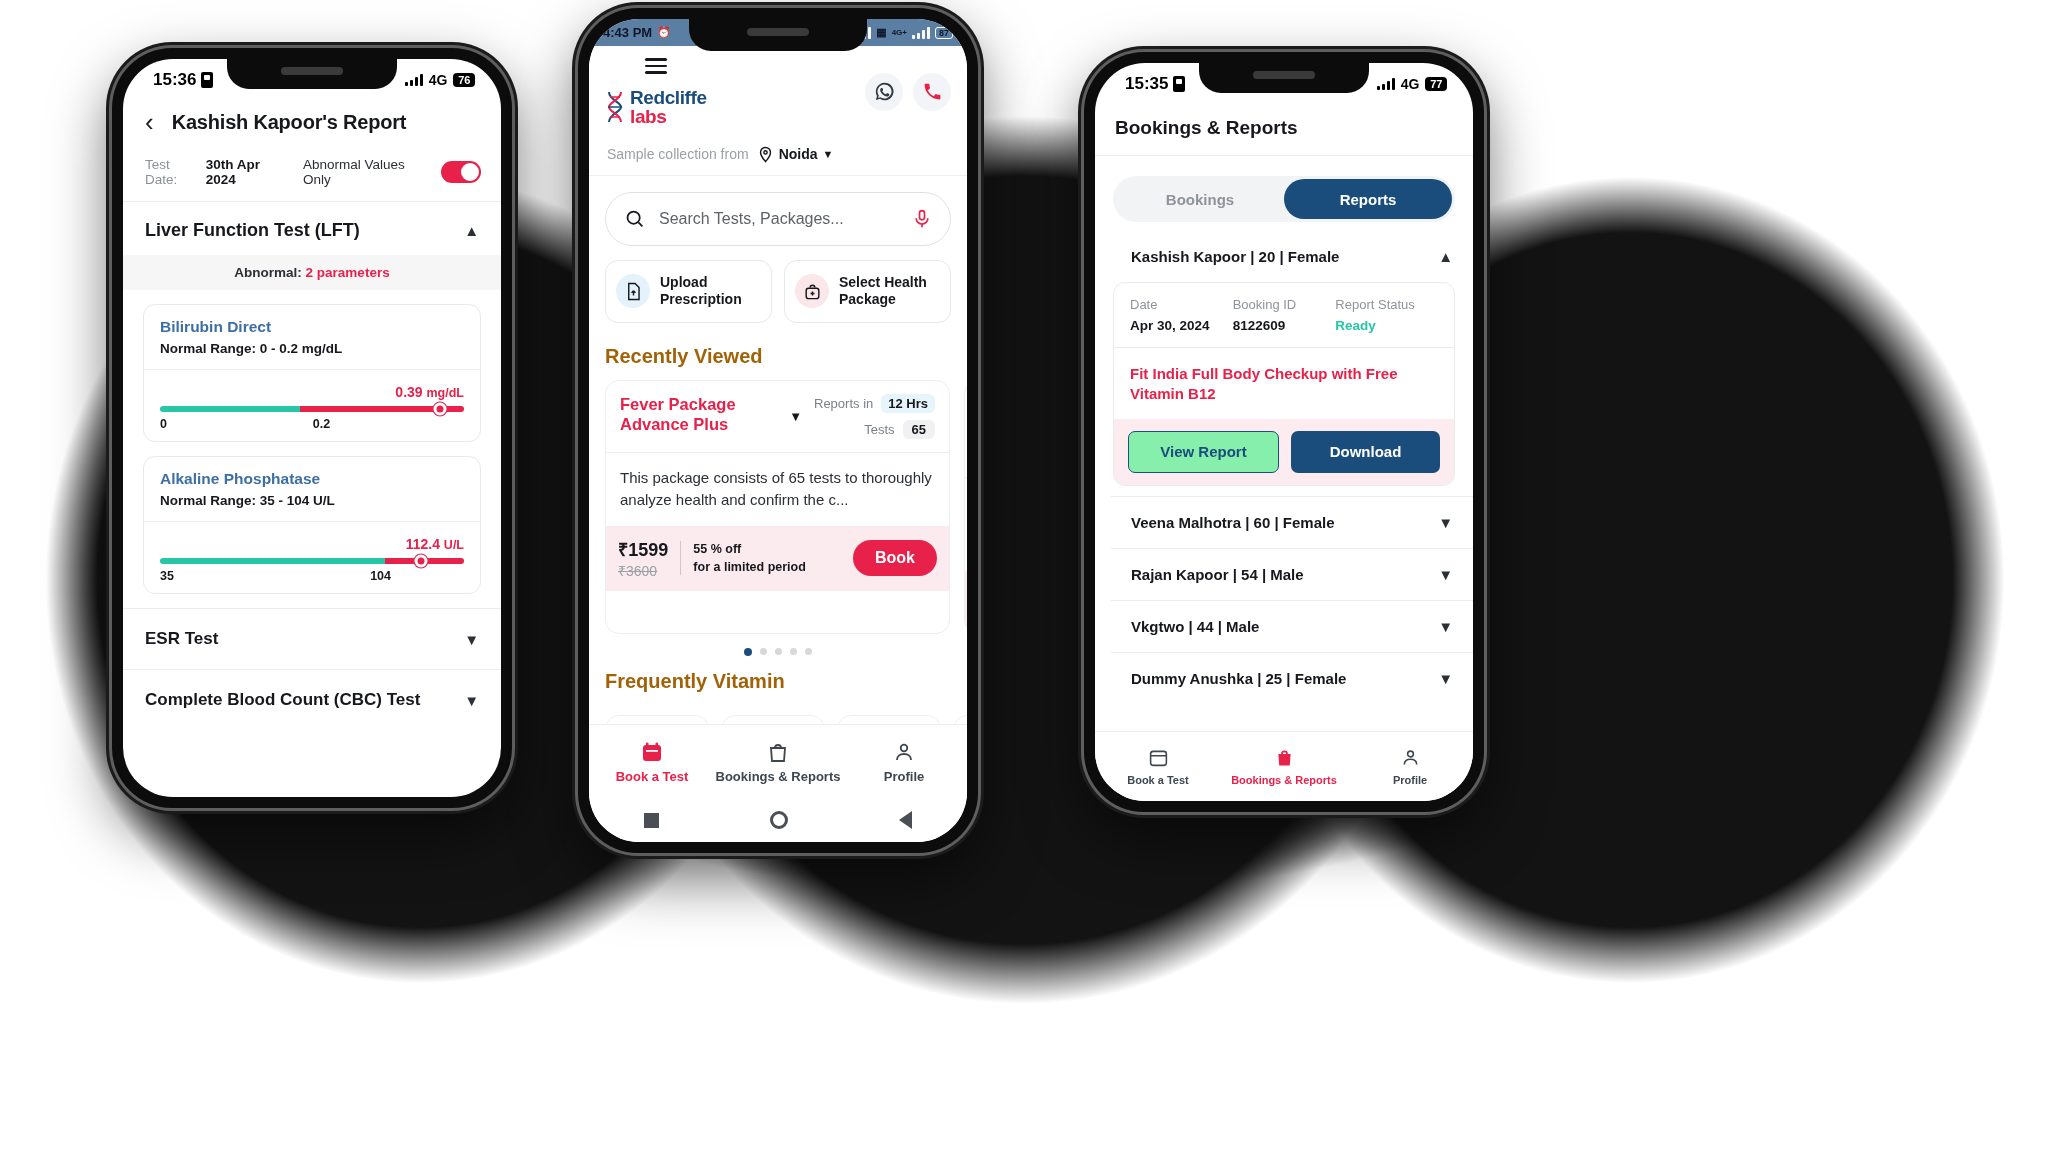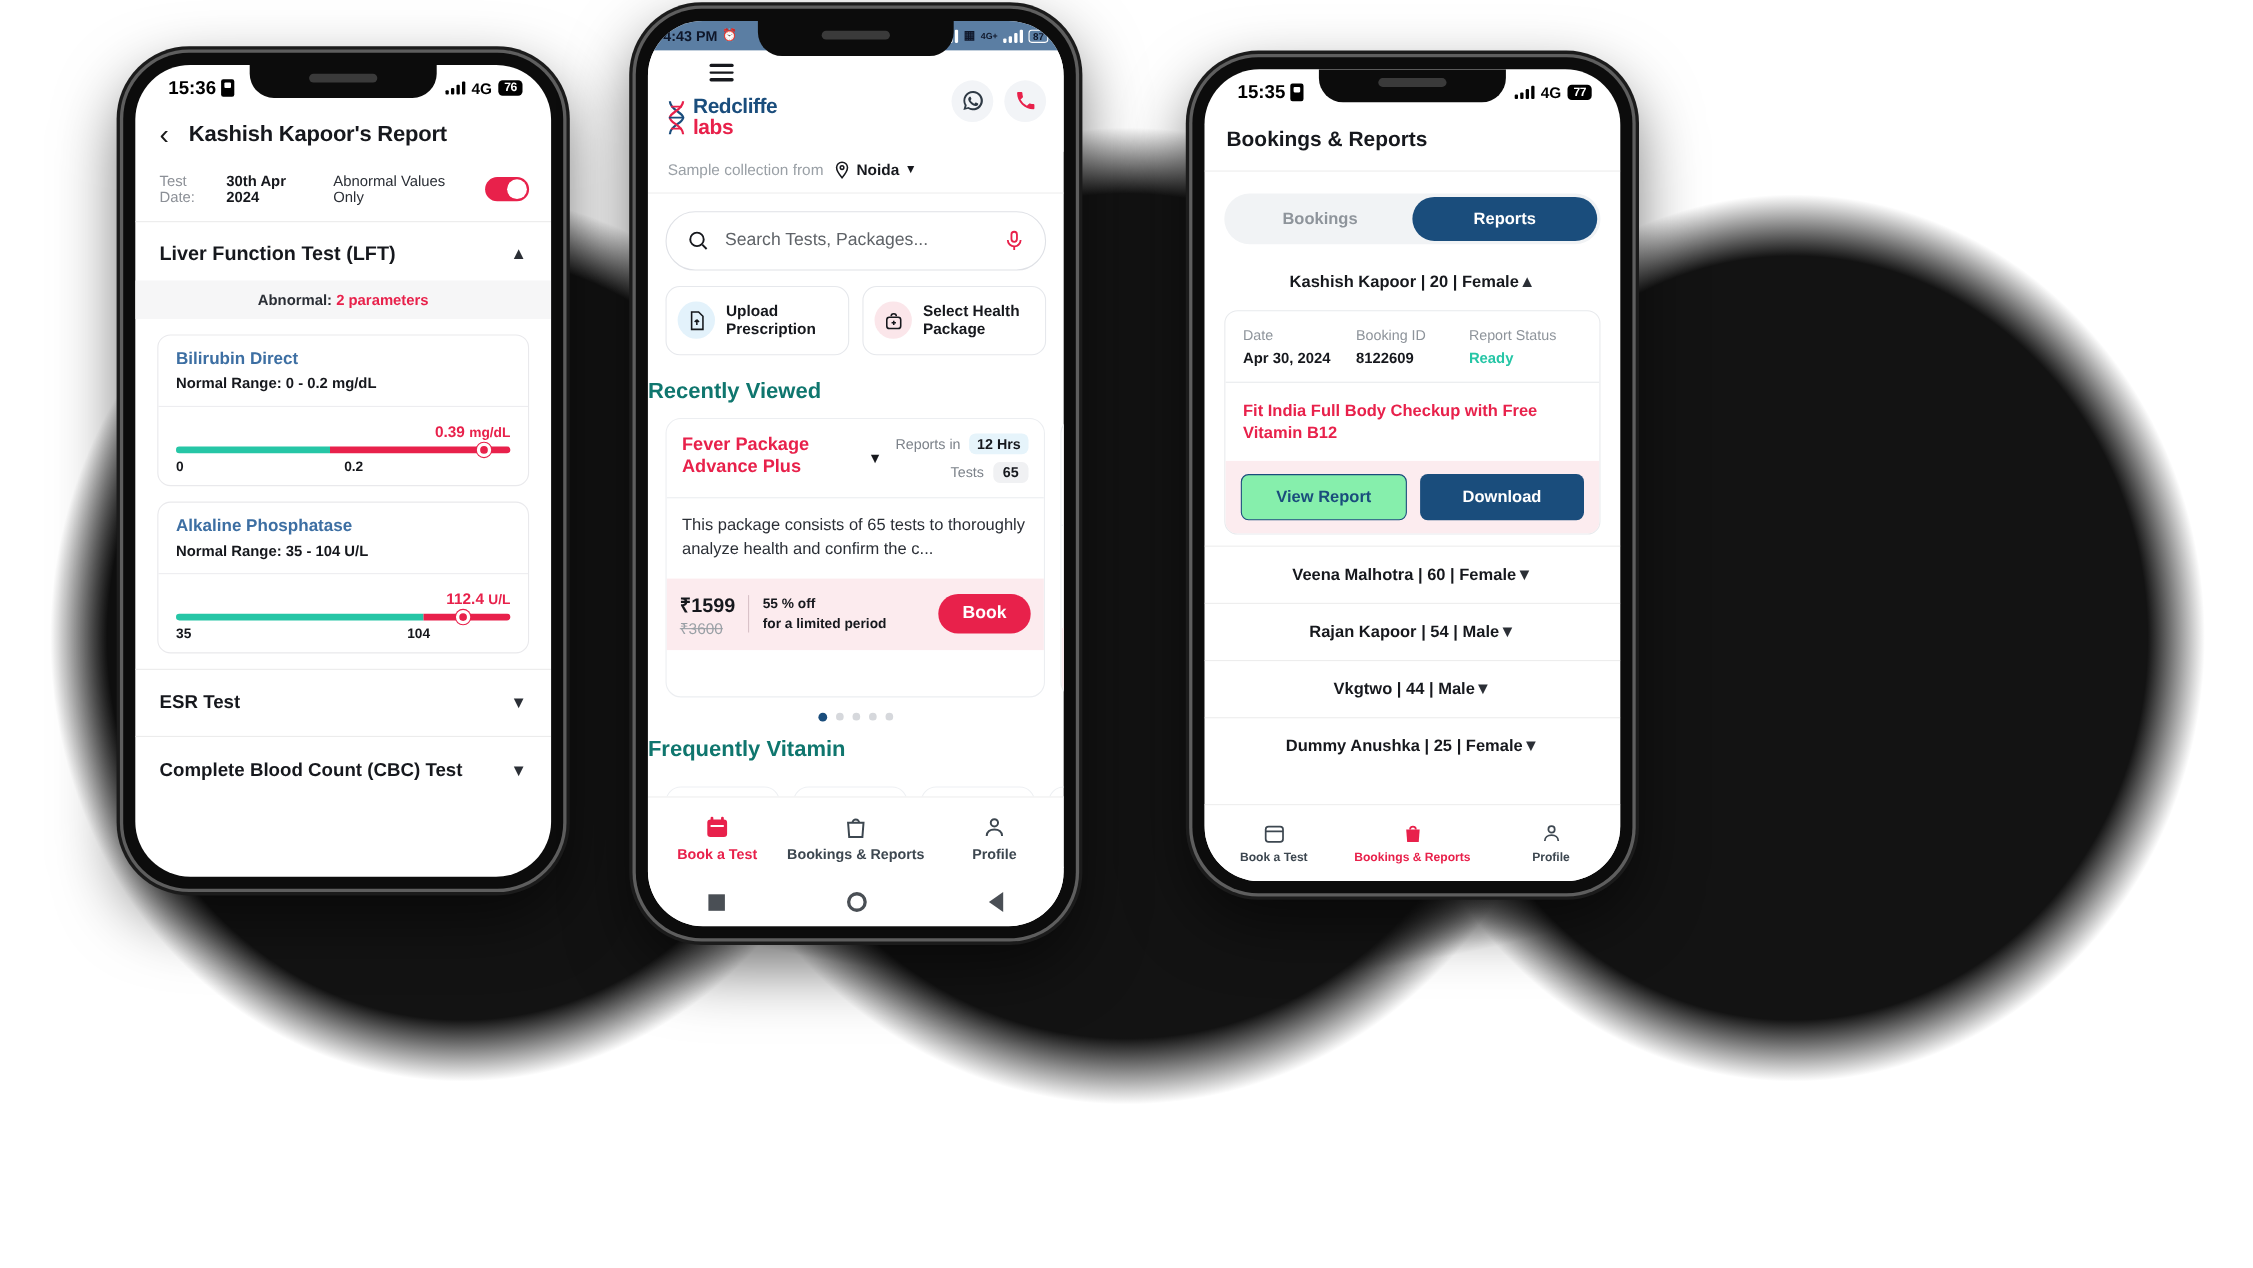--- a/index.html
+++ b/index.html
@@ -153,21 +153,21 @@
     display:flex;align-items:center;gap:14px;padding:0 18px;
   }
   .searchbar .ph { flex:1;color:#5f6368;font-size:16px; }
   .act-row { display:flex;gap:12px;padding:14px 16px 4px 16px; }
   .act-card {
     flex:1;border:1px solid #e6e8ec;border-radius:13px;padding:13px 10px;
     display:flex;align-items:center;gap:10px;
   }
   .act-ico { width:34px;height:34px;border-radius:50%;display:flex;align-items:center;justify-content:center;flex:none; }
   .act-txt { font-size:14px;font-weight:600;color:#16181d;line-height:1.25; }
-  .sec-title { font-size:20px;font-weight:700;color:#0f766e;padding:18px 16px 12px 0; }
+  .sec-title { font-size:20px;font-weight:700;color:#a16207;padding:18px 16px 12px 16px; }
   .carousel { display:flex;gap:14px;padding:0 16px; }
   .pkg-card { width:345px;flex:none;border:1px solid #eceef1;border-radius:14px;overflow:hidden;background:#fff; }
   .pkg-top { display:flex;align-items:flex-start;padding:13px 14px 13px 14px;gap:6px; }
   .pkg-name { font-size:16.5px;font-weight:700;color:#e8214b;line-height:1.25;flex:1; }
   .pkg-meta { text-align:right;display:flex;flex-direction:column;gap:7px; }
   .pkg-meta .r { display:flex;align-items:center;justify-content:flex-end;gap:8px;font-size:13px;color:#7c828a; }
   .chip-blue { background:#e6f4fb;color:#16181d;font-weight:700;border-radius:6px;padding:2px 7px;font-size:13px; }
   .chip-gray { background:#f0f1f3;color:#16181d;font-weight:700;border-radius:6px;padding:2px 9px;font-size:13px; }
   .pkg-desc { border-top:1px solid #eceef1;padding:14px;font-size:15px;color:#2b2f36;line-height:1.5; }
   .pkg-foot { background:#fcebee;display:flex;align-items:center;gap:12px;padding:11px 12px; }
@@ -193,21 +193,21 @@
   .android-nav .sq { width:15px;height:15px;background:#4a4f55; }
   .android-nav .ci { width:18px;height:18px;border-radius:50%;border:3px solid #4a4f55; }
   .android-nav .tr { width:0;height:0;border-top:9px solid transparent;border-bottom:9px solid transparent;border-right:13px solid #4a4f55; }
 
   
   #phone-right .notch { width:170px; height:30px; }
   .br-title { font-size:19px;font-weight:700;color:#16181d;padding:18px 20px 16px 20px;border-bottom:1px solid #ededed; }
   .seg { margin:20px 18px 0 18px;background:#f1f3f5;border-radius:24px;display:flex;height:46px;align-items:center;padding:3px; }
   .seg div { flex:1;height:40px;border-radius:22px;display:flex;align-items:center;justify-content:center;font-size:15px;font-weight:700;color:#8e949b; }
   .seg div.on { background:#1a4d7c;color:#fff; }
-  .pat-row { display:flex;align-items:center;justify-content:center;padding:17px 20px;font-size:15px;font-weight:700;color:#16181d; }
+  .pat-row { display:flex;align-items:center;justify-content:space-between;padding:17px 20px;font-size:15px;font-weight:700;color:#16181d;margin-left:16px; }
   .pat-row.sep { border-top:1px solid #ededed; }
   .rep-card { margin:0 18px 10px 18px;border:1px solid #e8eaed;border-radius:12px;overflow:hidden; }
   .rep-grid { display:flex;padding:14px 16px 14px 16px; }
   .rep-col { flex:1; }
   .rep-col .h { font-size:13px;color:#8e949b;margin-bottom:6px; }
   .rep-col .v { font-size:13.5px;color:#16181d;font-weight:600; }
   .rep-col .v.ready { color:#26c6a6;font-weight:700; }
   .rep-pkg { border-top:1px solid #e8eaed;padding:16px 16px 14px 16px;font-size:15px;font-weight:700;color:#e8214b;line-height:1.35; }
   .rep-acts { background:#fcecef;display:flex;gap:12px;padding:12px 14px; }
   .btn-outline { flex:1;border:1px solid #1a4d7c;border-radius:7px;height:42px;display:flex;align-items:center;justify-content:center;font-size:15px;color:#1a4d7c;font-weight:600;background:#86efac; }

